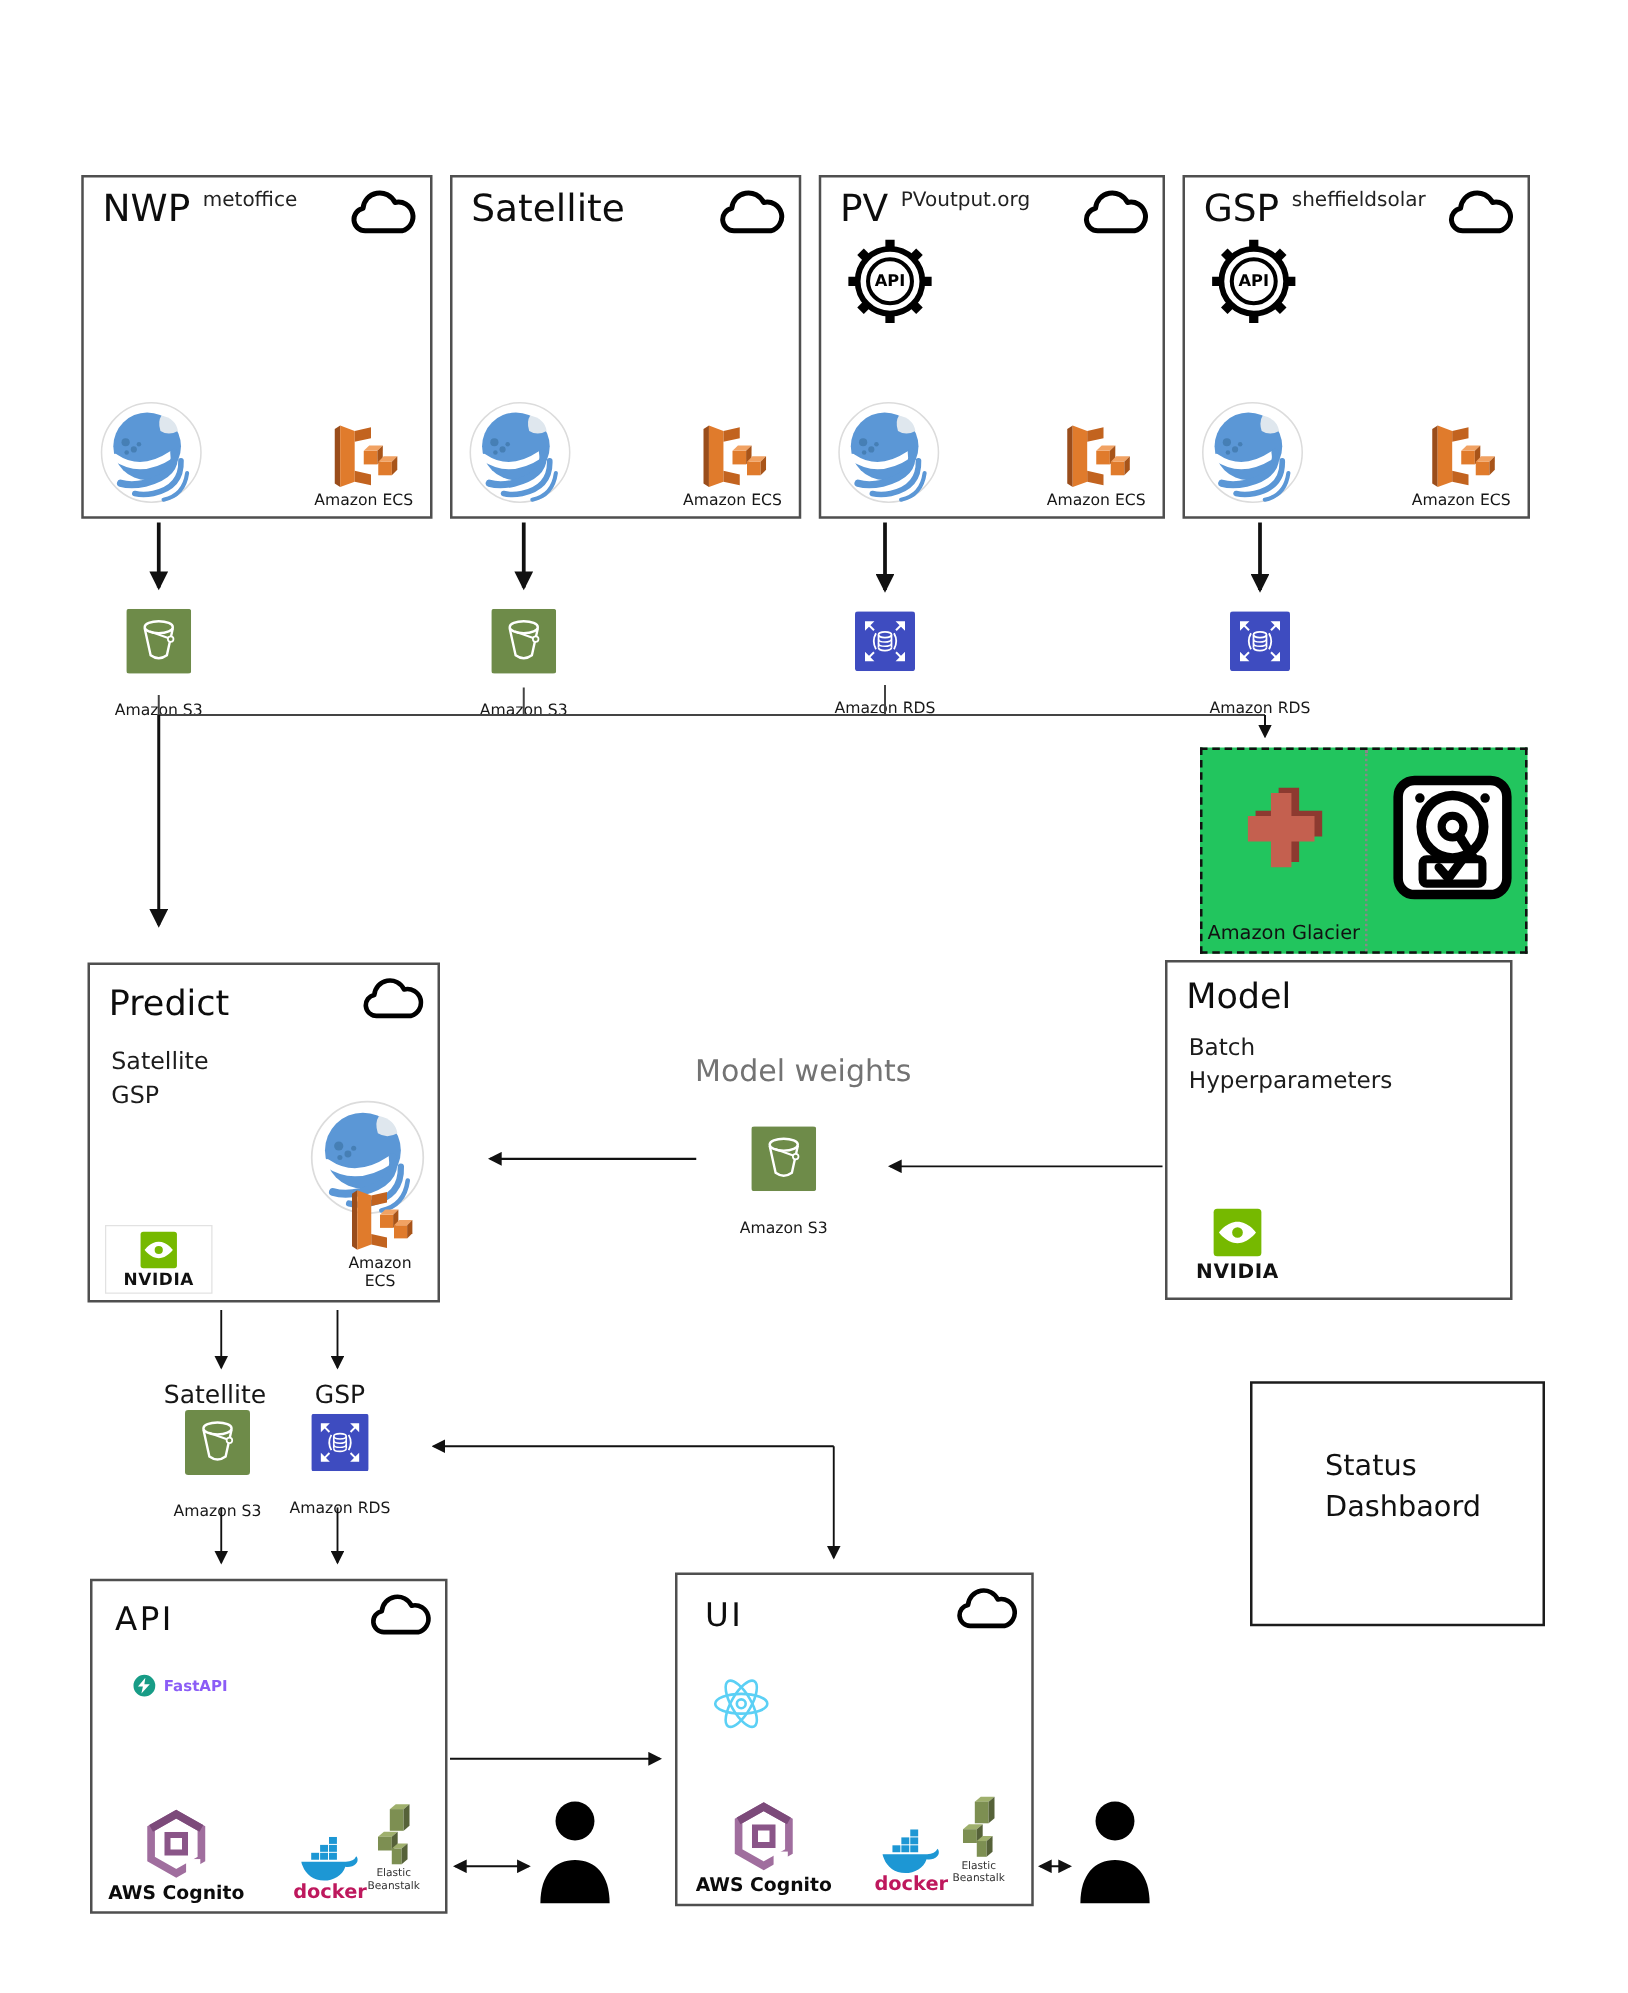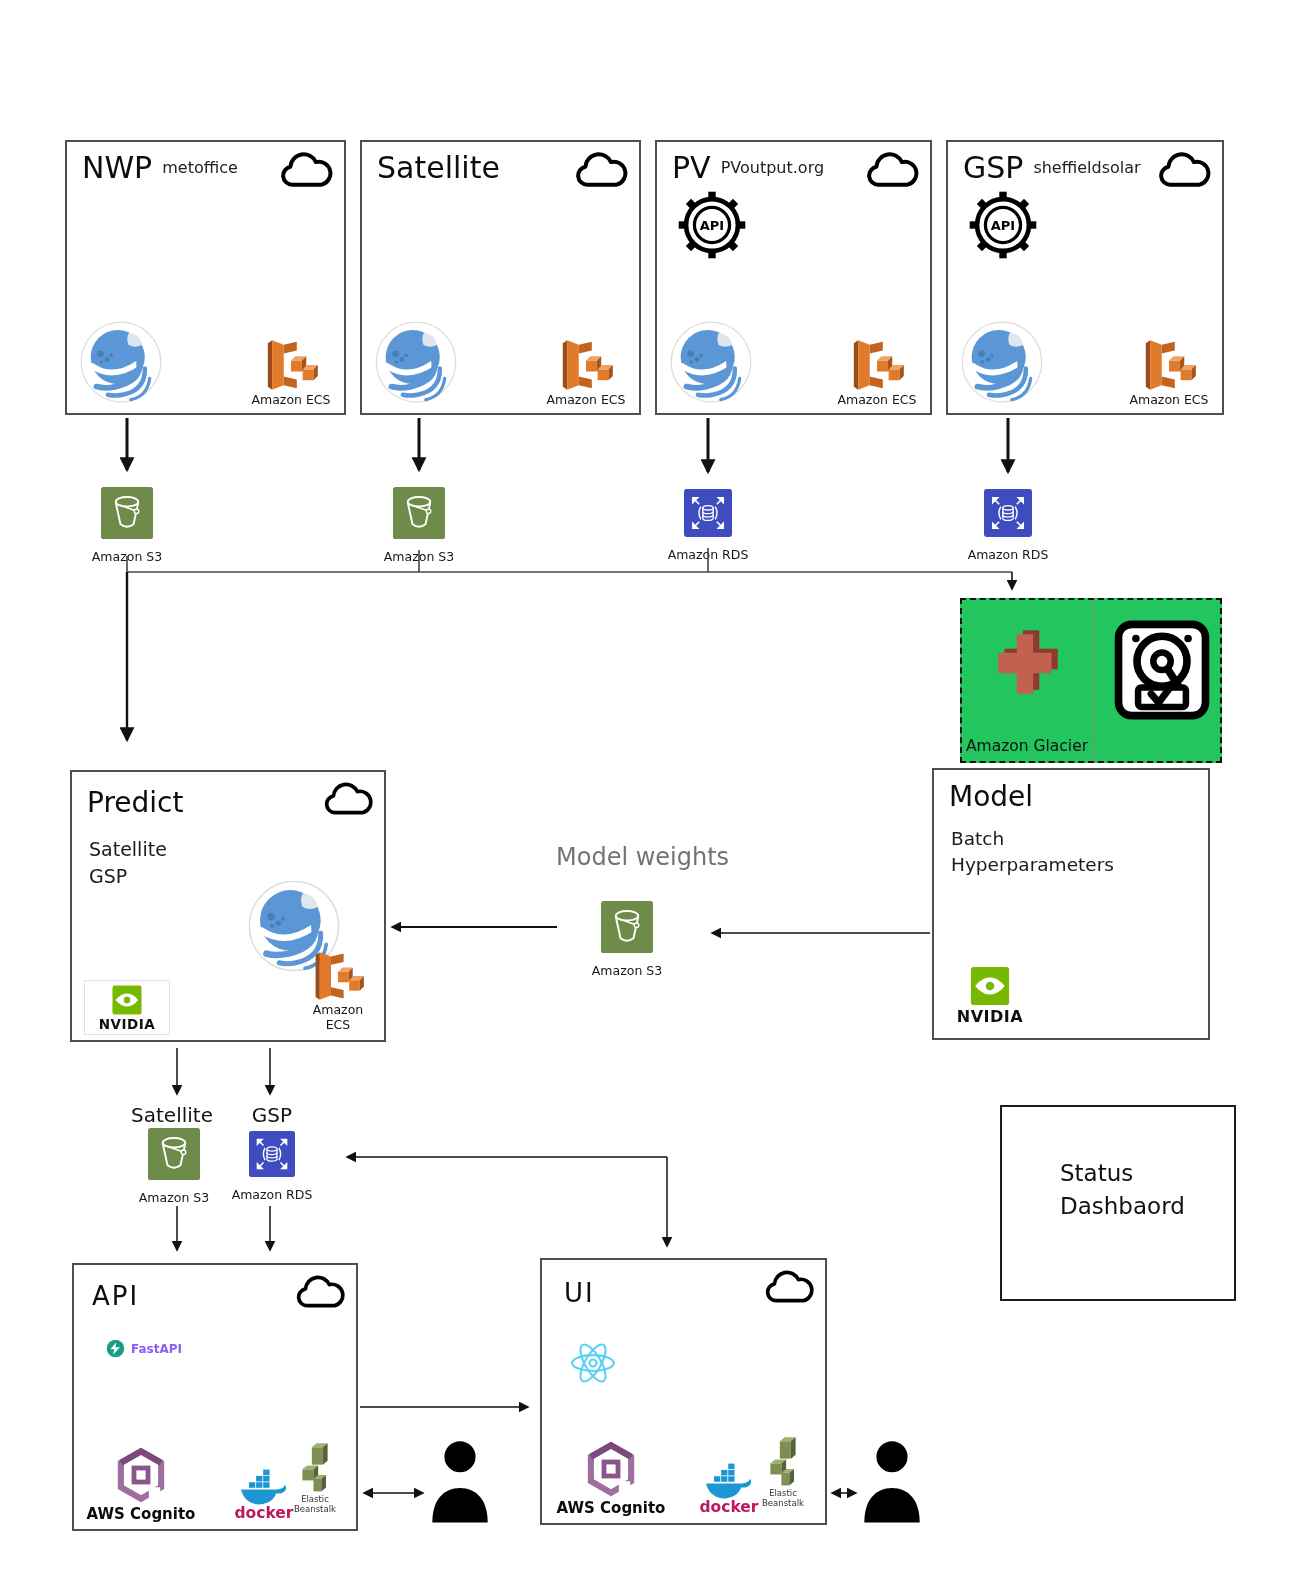--- a/index.html
+++ b/index.html
@@ -1,35 +1,35 @@
 <!DOCTYPE html>
 <html><head>
 <meta charset="utf-8">
 <style>
   html,body{margin:0;padding:0;background:#fff;}
   .canvas{position:relative;width:1302px;height:1594px;background:#fff;
           font-family:"DejaVu Sans","Liberation Sans",sans-serif;color:#141414;overflow:hidden;}
   .box{position:absolute;background:#fff;border:2px solid #4f4f4f;box-sizing:border-box;}
   .box-dark{border-color:#1c1c1c;}
   .dash-box{position:absolute;background:#22c55e;border:2.5px dashed #111;box-sizing:border-box;}
-  .titlebar{position:absolute;left:15px;top:8px;display:flex;align-items:center;gap:10px;white-space:nowrap;}
+  .titlebar{position:absolute;left:15px;top:8px;display:flex;align-items:flex-start;gap:10px;white-space:nowrap;}
   .t-big{font-size:30px;color:#0d0d0d;}
   .t-sub{font-size:16px;color:#222;}
   .t-med{font-size:26px;color:#0d0d0d;}
   .cloud{position:absolute;top:9px;right:11px;width:54px;height:38px;}
   .wave{position:absolute;left:13px;bottom:10px;width:82px;height:82px;}
   .ecs-block{position:absolute;right:10px;bottom:6px;width:86px;text-align:center;}
   .ecs-block svg{width:58px;height:58px;display:block;margin:0 auto;}
   .ecs-label{font-size:12.5px;color:#161616;margin-top:-2px;}
   .gear-wrap{position:absolute;left:18px;top:46px;width:74px;height:74px;}
   .gear-wrap .gear-text{position:absolute;left:0;top:0;width:100%;height:100%;
       display:flex;align-items:center;justify-content:center;font-size:13px;font-weight:bold;color:#000;}
   .store{position:absolute;width:110px;text-align:center;}
   .store svg{display:block;margin:0 auto;}
-  .store-label{font-size:12.5px;color:#181818;margin-top:10px;}
+  .store-label{font-size:12.5px;color:#181818;margin-top:21px;}
   .body-lines{position:absolute;font-size:19px;line-height:27px;color:#1c1c1c;}
   .nv{position:absolute;text-align:center;}
   .nv svg{display:block;margin:0 auto;}
   .nv-label{font-weight:bold;color:#111;letter-spacing:0.5px;}
   .nv-boxed{border:1px solid #e2e2e2;padding:3px 6px 2px 6px;background:#fff;}
   .free-label{position:absolute;white-space:nowrap;}
   .out-label{position:absolute;width:110px;text-align:center;font-size:20px;color:#151515;}
   .status-text{position:absolute;left:44px;top:50px;font-size:23px;line-height:33px;color:#111;margin-left:14px;}
   .fastapi{position:absolute;display:flex;align-items:center;gap:6px;}
   .fastapi svg{width:19px;height:19px;}
@@ -315,21 +315,21 @@
         </svg>
       <div class="glacier-label">Amazon Glacier</div>
     </div>
     <div class="hdd-cell">
       <svg>
           <use href="#i-hdd"></use>
         </svg>
     </div>
   </div>
 
-  <div class="box" style="left:70px;top:770px;width:316px;height:272px;">
+  <div class="box" style="left:70px;top:770px;width:282px;height:272px;">
     <div class="titlebar" style="top:14px;">
         <span class="t-med" style="font-size:28px;">Predict</span>
       </div>
     <svg class="cloud" style="width:50px;height:36px;">
         <use href="#i-cloud"></use>
       </svg>
     <div class="body-lines" style="left:17px;top:64px;">
       <div>Satellite</div>
       <div>GSP</div>
     </div>

